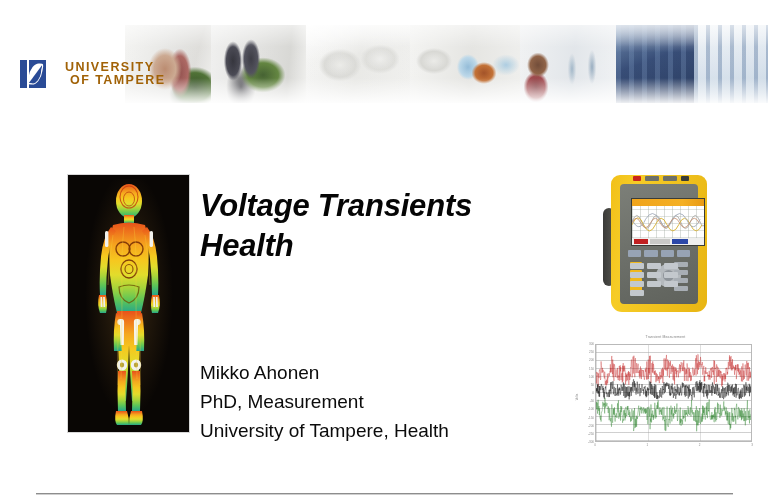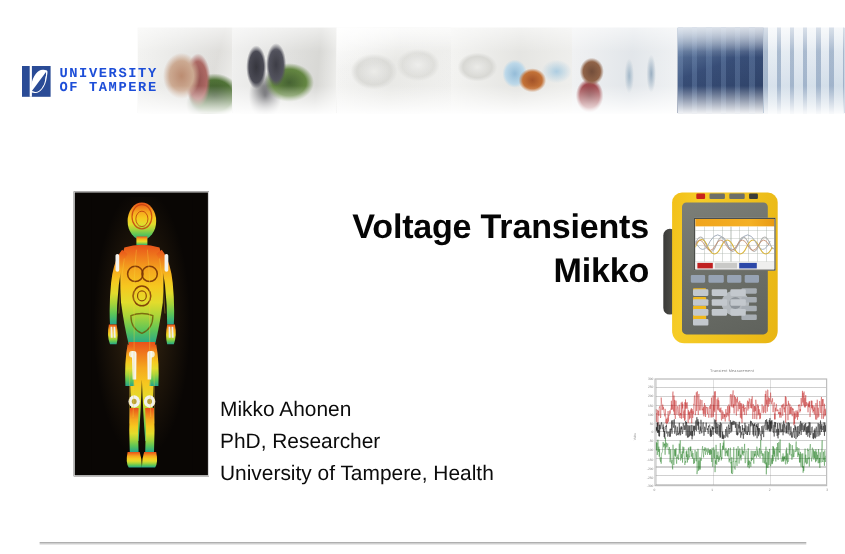--- a/index.html
+++ b/index.html
@@ -158,35 +158,37 @@
     left: 1px;
     top: 1px;
     width: 11px;
     height: 20px;
     background: #2a4b96;
     border-radius: 70% 10% 70% 10%;
     clip-path: polygon(0 100%, 100% 0, 100% 100%);
   }
   .logo-text {
     line-height: 1.06;
-    color: #1d4ed8;
-    font-family: Liberation Mono, monospace;
+    color: #a16207;
+    font-family: Liberation Sans, sans-serif;
     font-weight: 700;
     letter-spacing: 0.09em;
+    text-align: center;
   }
   .logo-text .l1 { font-size: 12.5px; display: block; }
-  .logo-text .l2 { font-size: 12.5px; display: block; }
+  .logo-text .l2 { font-size: 12.5px; display: block; margin-left: 16px; }
 
   
   .title-block {
     position: absolute;
     left: 200px;
     top: 186px;
     width: 390px;
-    text-align: right;
+    text-align: left;
+    font-style: italic;
   }
   .title-line {
     font-size: 31px;
     font-weight: 700;
     color: #050505;
     line-height: 1.30;
     letter-spacing: -0.2px;
   }
 
   
@@ -577,26 +579,26 @@
         <path d="M30 56 Q26 80 25 106"></path>
         <path d="M62 56 Q66 80 67 106"></path>
         <path d="M36 140 Q34 170 35 206"></path>
         <path d="M56 140 Q58 170 57 206"></path>
       </g>
     </svg>
   </div>
 
   <div class="title-block">
     <div class="title-line">Voltage Transients</div>
-    <div class="title-line">Mikko</div>
+    <div class="title-line">Health</div>
   </div>
 
   <div class="subtitle-block">
     <div class="subtitle-line">Mikko Ahonen</div>
-    <div class="subtitle-line">PhD, Researcher</div>
+    <div class="subtitle-line">PhD, Measurement</div>
     <div class="subtitle-line">University of Tampere, Health</div>
   </div>
 
   <div class="scope-image">
     <div class="scope-strap"></div>
     <div class="scope-body">
       <div class="scope-top-conn">
         <i></i>
           <i></i>
           <i></i>

